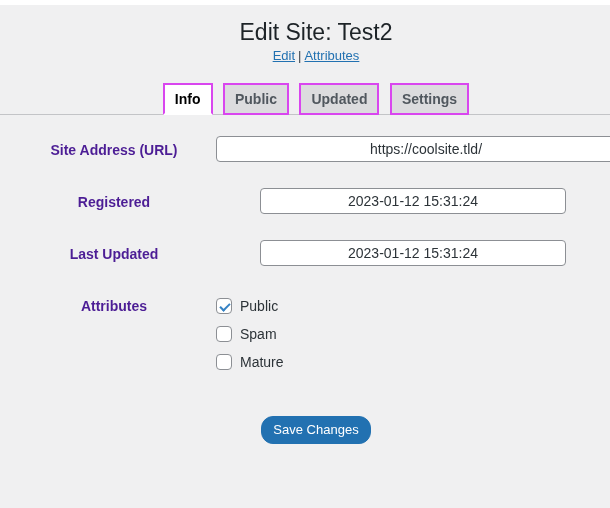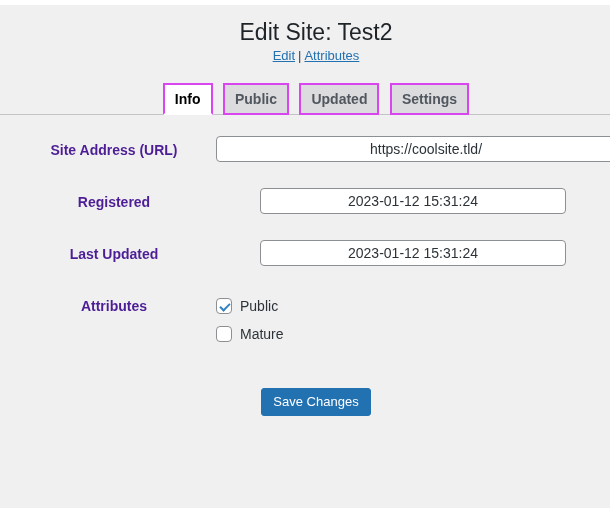--- a/index.html
+++ b/index.html
@@ -120,21 +120,21 @@
   .submit-wrap { margin: 34px 0 0 22px; }
   .save-button {
     display: inline-block;
     padding: 5px 11px;
     font-family: "Liberation Sans", sans-serif;
     font-size: 13px;
     line-height: 16px;
     color: #ffffff;
     background: #2271b1;
     border: 1px solid #2271b1;
-    border-radius: 3px;
+    border-radius: 12px;
     cursor: pointer;
   }
 </style>
 </head>
 <body>
 
 <div class="top-strip"></div>
 
 <h1 class="page-title">Edit Site: Test2</h1>
 
@@ -174,20 +174,24 @@
 
   <div class="form-row">
     <div class="label-col">Attributes</div>
     <div class="value-col checkbox-col">
       <label class="checkbox-row">
         <input type="checkbox" checked="" style="">
         <span>Public</span>
       </label>
       <label class="checkbox-row">
         <input type="checkbox" style="">
+        <span>Spam</span>
+      </label>
+      <label class="checkbox-row">
+        <input type="checkbox" style="">
         <span>Mature</span>
       </label>
     </div>
   </div>
 
 </div>
 
 <div class="submit-wrap">
   <button class="save-button">Save Changes</button>
 </div>

